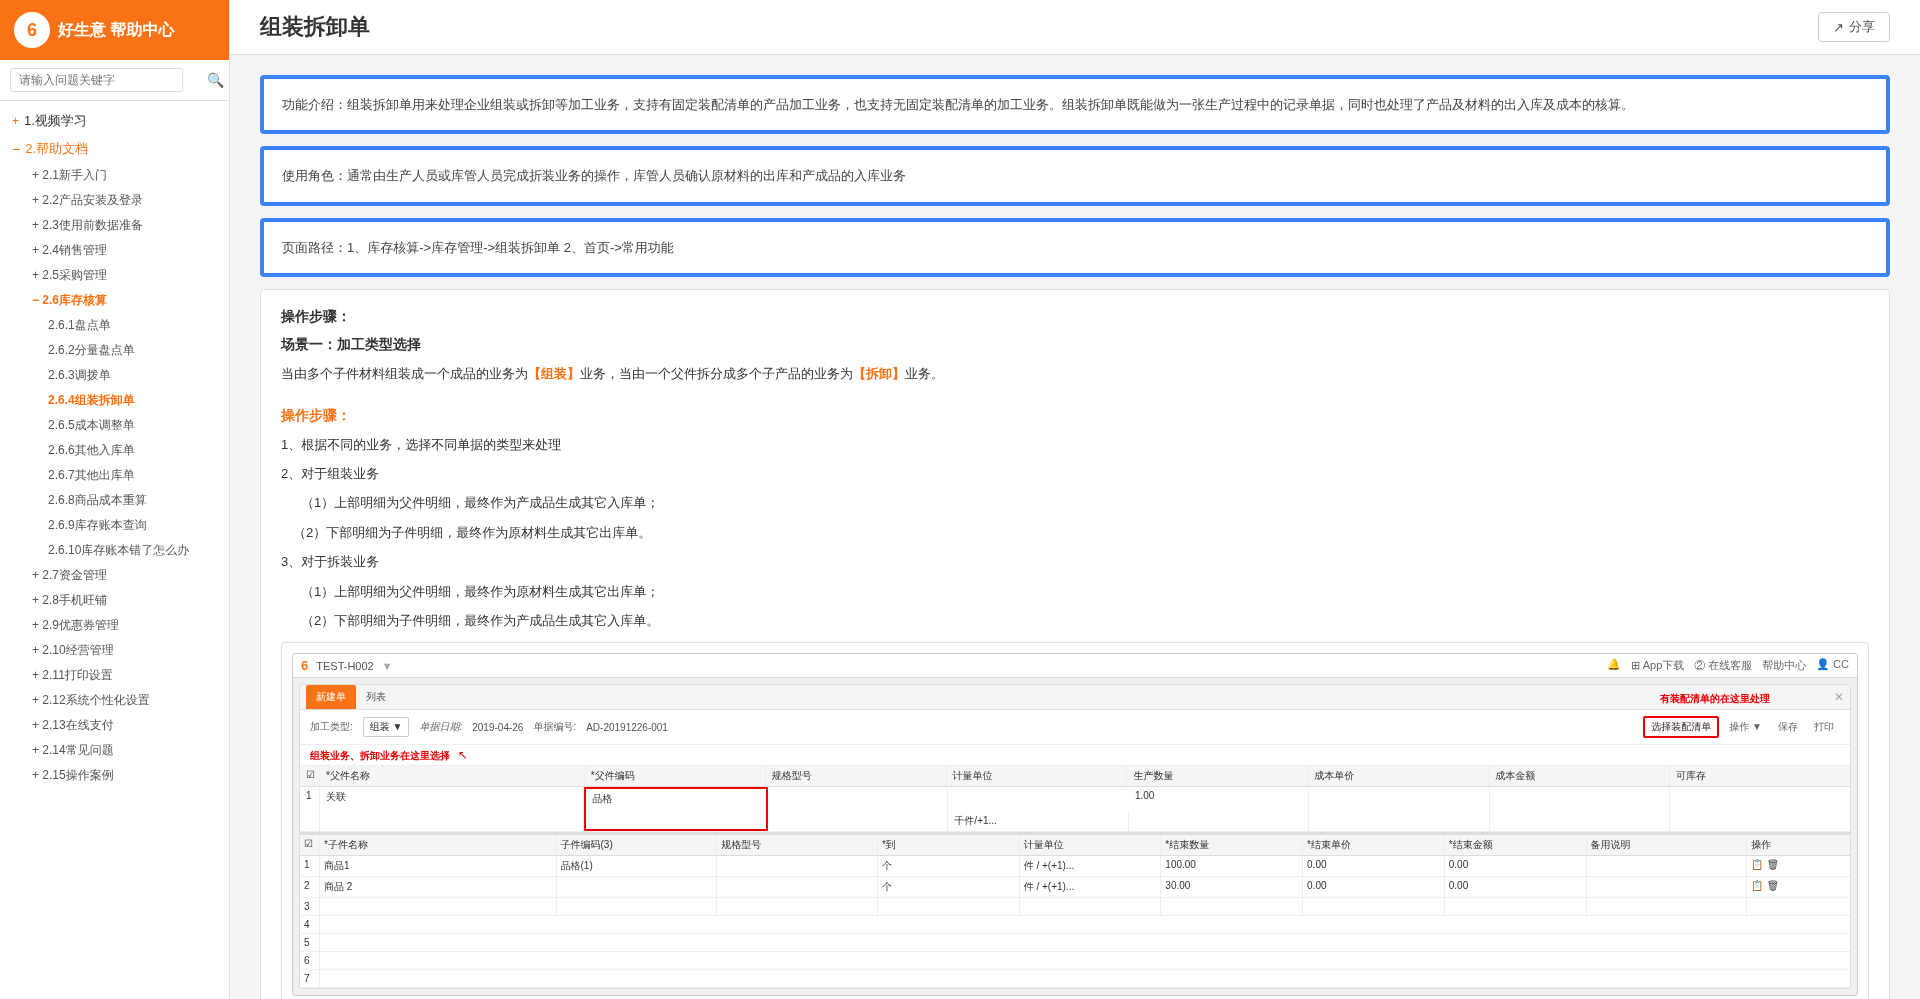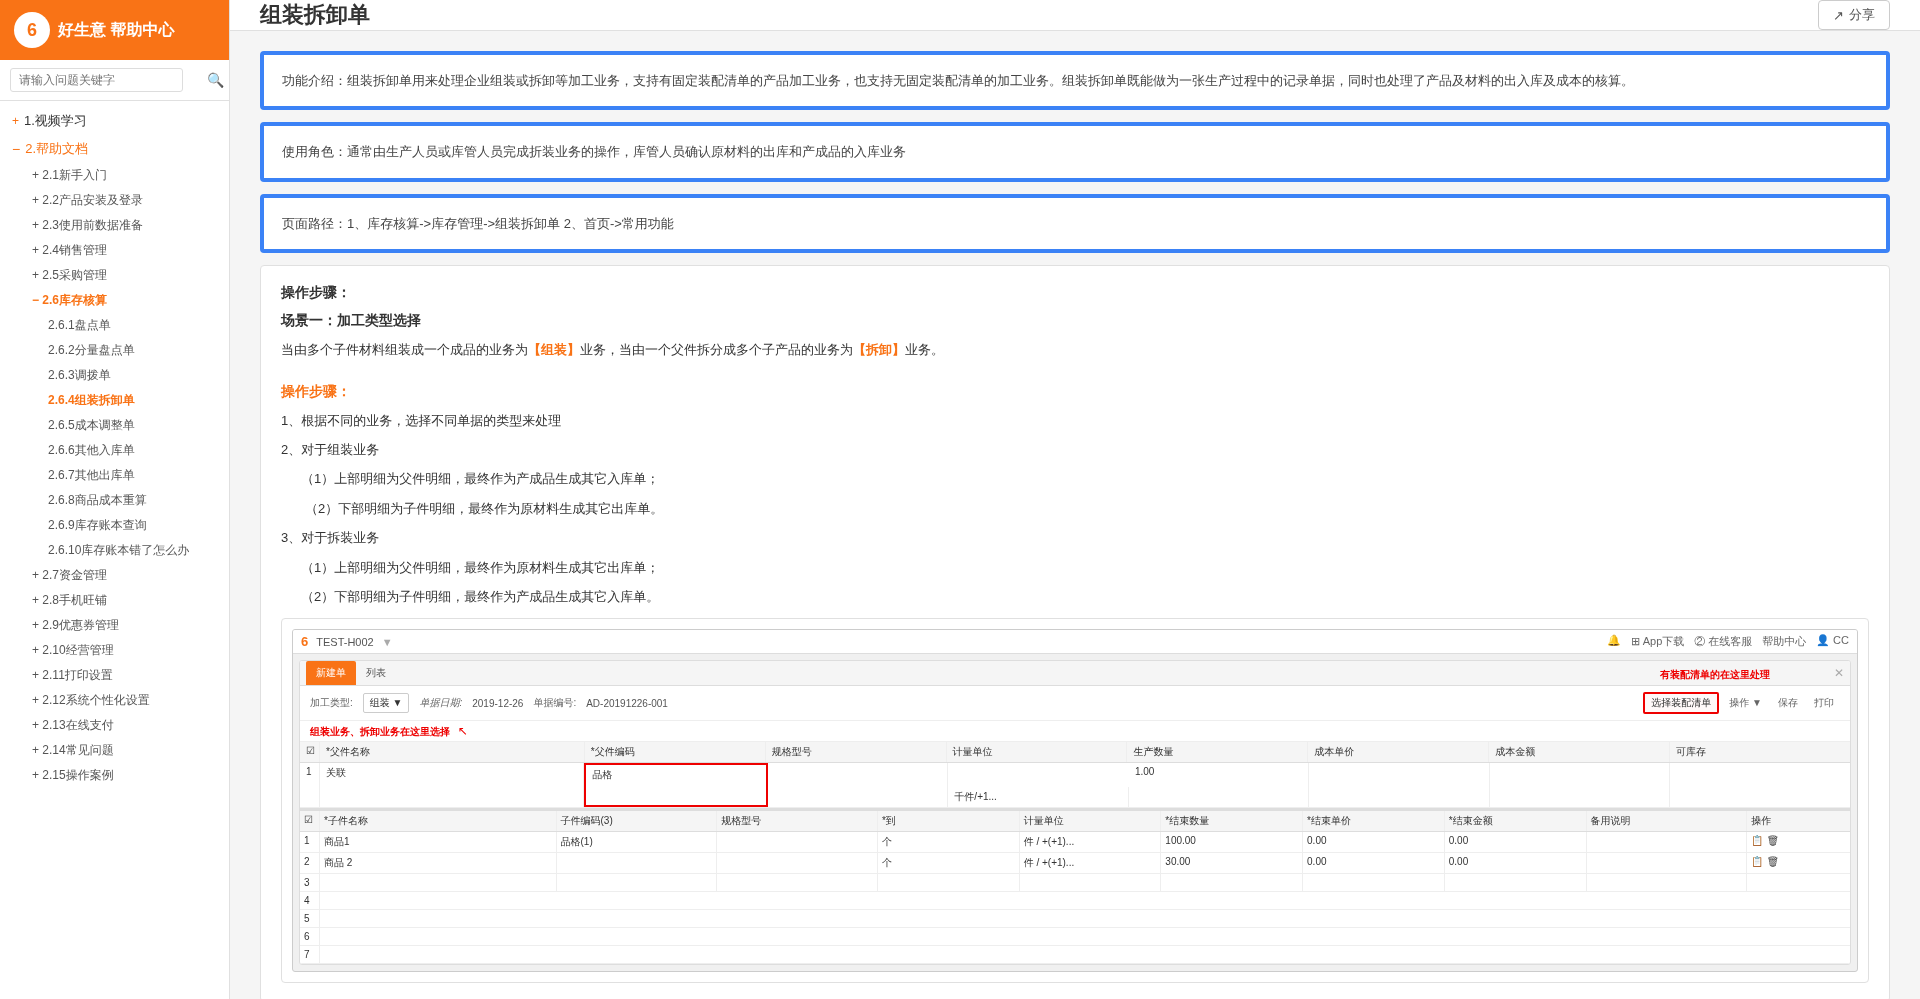--- a/index.html
+++ b/index.html
@@ -99,21 +99,21 @@
     #main {
       flex: 1;
       display: flex;
       flex-direction: column;
       height: 100vh;
       overflow: hidden;
       background: #f5f5f5;
     }
     #main-header {
       background: #fff;
-      padding: 0 30px;
+      padding: 12px 30px;
       border-bottom: 1px solid #e0e0e0;
       display: flex;
       align-items: center;
       justify-content: space-between;
     }
     #page-title-text {
       font-size: 22px;
       font-weight: bold;
       color: #333;
     }
@@ -348,21 +348,21 @@
       <p>
         当由多个子件材料组装成一个成品的业务为<span style="color:#f97316;font-weight:bold;">【组装】</span>业务，当由一个父件拆分成多个子产品的业务为<span style="color:#f97316;font-weight:bold;">【拆卸】</span>业务。
       </p>
 
       <br>
       <div class="step-label">操作步骤：</div>
 
       <p>1、根据不同的业务，选择不同单据的类型来处理</p>
       <p>2、对于组装业务</p>
       <p style="margin-left:20px;">（1）上部明细为父件明细，最终作为产成品生成其它入库单；</p>
-      <p style="margin-left:24px;">（2）下部明细为子件明细，最终作为原材料生成其它出库单。</p>
+      <p style="margin-left:12px;">（2）下部明细为子件明细，最终作为原材料生成其它出库单。</p>
       <p>3、对于拆装业务</p>
       <p style="margin-left:20px;">（1）上部明细为父件明细，最终作为原材料生成其它出库单；</p>
       <p style="margin-left:20px;">（2）下部明细为子件明细，最终作为产成品生成其它入库单。</p>
 
       
       <div class="screenshot-wrapper">
         <div class="screenshot-sim">
 
           <div class="sim-header">
             <span class="sim-logo">6</span>
@@ -382,21 +382,21 @@
             <div style="display:flex; background:#f5f5f5; border-bottom:1px solid #ddd; font-size:10px; align-items:center; padding:0 6px;">
               <div style="padding:5px 10px; background:#f97316; color:#fff; border-radius:2px 2px 0 0; font-size:10px;">新建单</div>
               <div style="padding:5px 10px; color:#555; font-size:10px;">列表</div>
               <span class="sim-close-btn" style="margin-left:auto; color:#aaa; font-size:12px;">✕</span>
             </div>
 
             <div style="background:#fff; padding:6px 10px; display:flex; align-items:center; gap:10px; flex-wrap:wrap; font-size:10px; border-bottom:1px solid #eee; position:relative;">
               <span style="color:#666;">加工类型:</span>
               <span style="border:1px solid #ccc; padding:2px 6px; font-size:10px; border-radius:2px; color:#333;">组装 ▼</span>
               <span style="color:#666;font-style:italic;">单据日期:</span>
-              <span style="font-size:10px; color:#555;">2019-12-26</span>
+              <span style="font-size:10px; color:#555;">2019-04-26</span>
               <span style="color:#666;">单据编号:</span>
               <span style="font-size:10px; color:#555;">AD-20191226-001</span>
               <div style="margin-left:auto; display:flex; gap:4px; align-items:center;">
                 <span style="border:2px solid #e00; padding:2px 6px; font-size:10px; border-radius:2px; color:#333; background:#fff9f9;">选择装配清单</span>
                 <span style="padding:2px 6px; font-size:10px; color:#666;">操作 ▼</span>
                 <span style="padding:2px 6px; font-size:10px; color:#666;">保存</span>
                 <span style="padding:2px 6px; font-size:10px; color:#666;">打印</span>
               </div>
 
               <div style="position:absolute; top:-18px; right:80px; color:#e00; font-size:10px; font-weight:bold; white-space:nowrap;">有装配清单的在这里处理</div>

